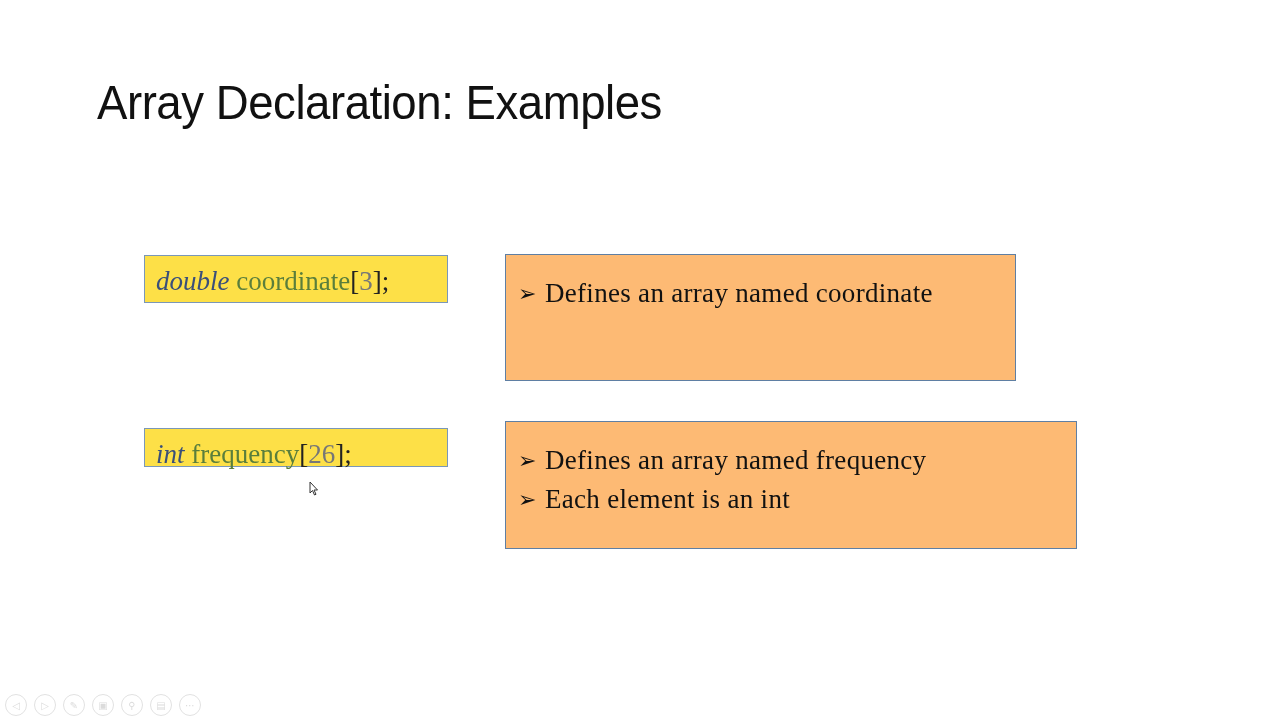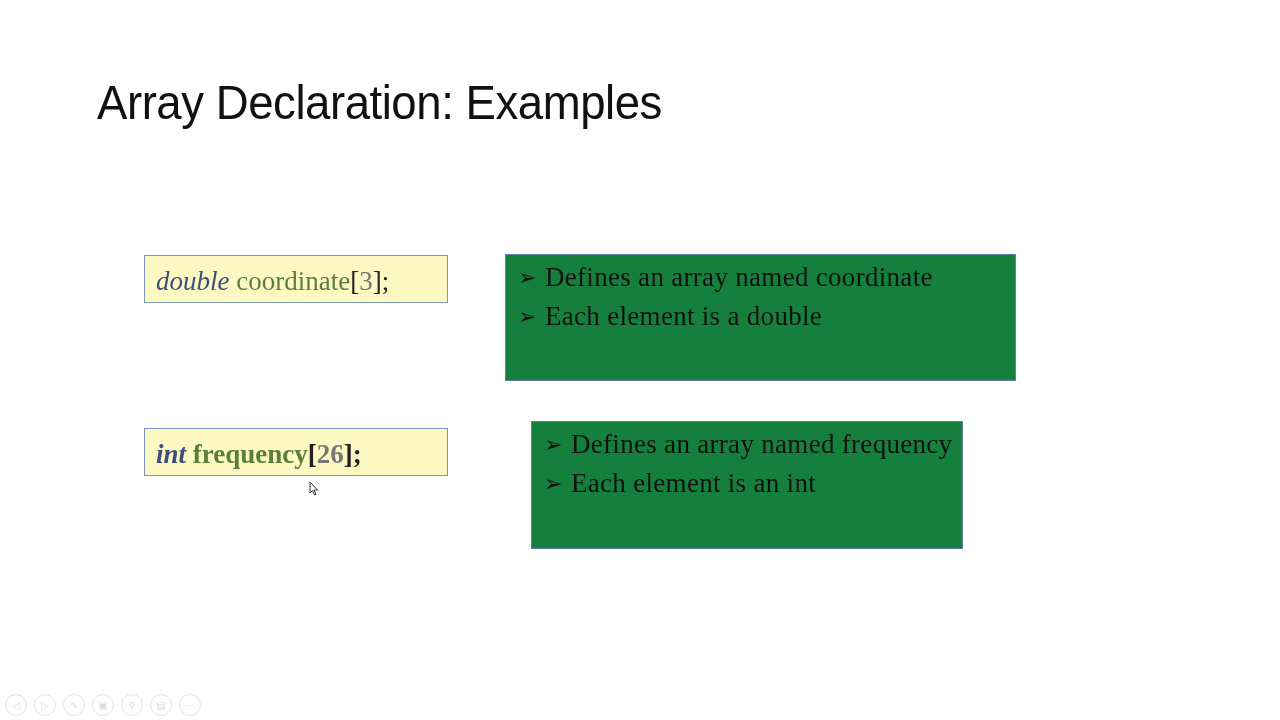--- a/index.html
+++ b/index.html
@@ -4,58 +4,57 @@
 <style>
   html, body { margin:0; padding:0; }
   body { width:1280px; height:720px; background:#ffffff; position:relative; overflow:hidden; }
   .slide-title {
     position:absolute; left:97px; top:74px;
     font-family:"Liberation Sans", sans-serif; font-weight:normal;
     font-size:49px; color:#111111; letter-spacing:-0.5px; white-space:nowrap;
     transform:scaleX(0.93); transform-origin:left top;
   }
   .code-box {
-    position:absolute; border:1px solid #7a97b8; background:#fef9c3;
+    position:absolute; border:1px solid #7a97b8; background:#fde047;
     font-family:"Liberation Serif", serif; font-size:27px;
     box-sizing:border-box; padding-left:11px; white-space:nowrap;
   }
   .code-box.b1 { left:144px; top:255px; width:304px; height:48px; line-height:50px; }
-  .code-box.b2 { left:144px; top:428px; width:304px; height:48px; line-height:50px;font-weight:bold; }
+  .code-box.b2 { left:144px; top:428px; width:304px; height:39px; line-height:50px; }
   .kw { font-style:italic; color:#3a4f7a; }
   .ident { color:#5a7e3c; }
   .br { color:#222; }
   .num { color:#777; }
   .desc-box {
-    position:absolute; border:1px solid #5f7fa3; background:#15803d; box-sizing:border-box;
+    position:absolute; border:1px solid #5f7fa3; background:#fdba74; box-sizing:border-box;
     font-family:"Liberation Serif", serif; font-size:27px; color:#111;
-    padding:4px 0 0 12px; letter-spacing:0.3px;
+    padding:20px 0 0 12px; letter-spacing:0.3px;
   }
   .desc-box.d1 { left:505px; top:254px; width:511px; height:127px; }
-  .desc-box.d2 { left:531px; top:421px; width:432px; height:128px; }
+  .desc-box.d2 { left:505px; top:421px; width:572px; height:128px; }
   .bullet { height:38.5px; line-height:36px; white-space:nowrap; }
   .arrow { display:inline-block; width:27px; font-family:"DejaVu Sans", sans-serif; font-size:22px; vertical-align:1px; }
   .cursor { position:absolute; left:309px; top:481px; }
   .toolbar { position:absolute; left:5px; top:694px; display:flex; gap:7px; opacity:0.35; }
   .tb-btn { width:22px; height:22px; border:1px solid #aaa; border-radius:50%; box-sizing:border-box;
     display:flex; align-items:center; justify-content:center; font-family:"DejaVu Sans", sans-serif; font-size:10px; color:#999; }
 </style>
 </head>
 <body>
 
 <div>
   <div class="slide-title">Array Declaration: Examples</div>
 
   <div class="code-box b1">
     <span class="kw">double</span>
     <span class="ident">coordinate</span><span class="br">[</span><span class="num">3</span><span class="br">];</span>
   </div>
 
   <div class="desc-box d1">
     <div class="bullet"><span class="arrow">➢</span><span>Defines an array named coordinate</span></div>
-    <div class="bullet"><span class="arrow">➢</span><span>Each element is a double</span></div>
   </div>
 
   <div class="code-box b2">
     <span class="kw">int</span>
     <span class="ident">frequency</span><span class="br">[</span><span class="num">26</span><span class="br">];</span>
   </div>
 
   <div class="desc-box d2">
     <div class="bullet"><span class="arrow">➢</span><span>Defines an array named frequency</span></div>
     <div class="bullet"><span class="arrow">➢</span><span>Each element is an int</span></div>

